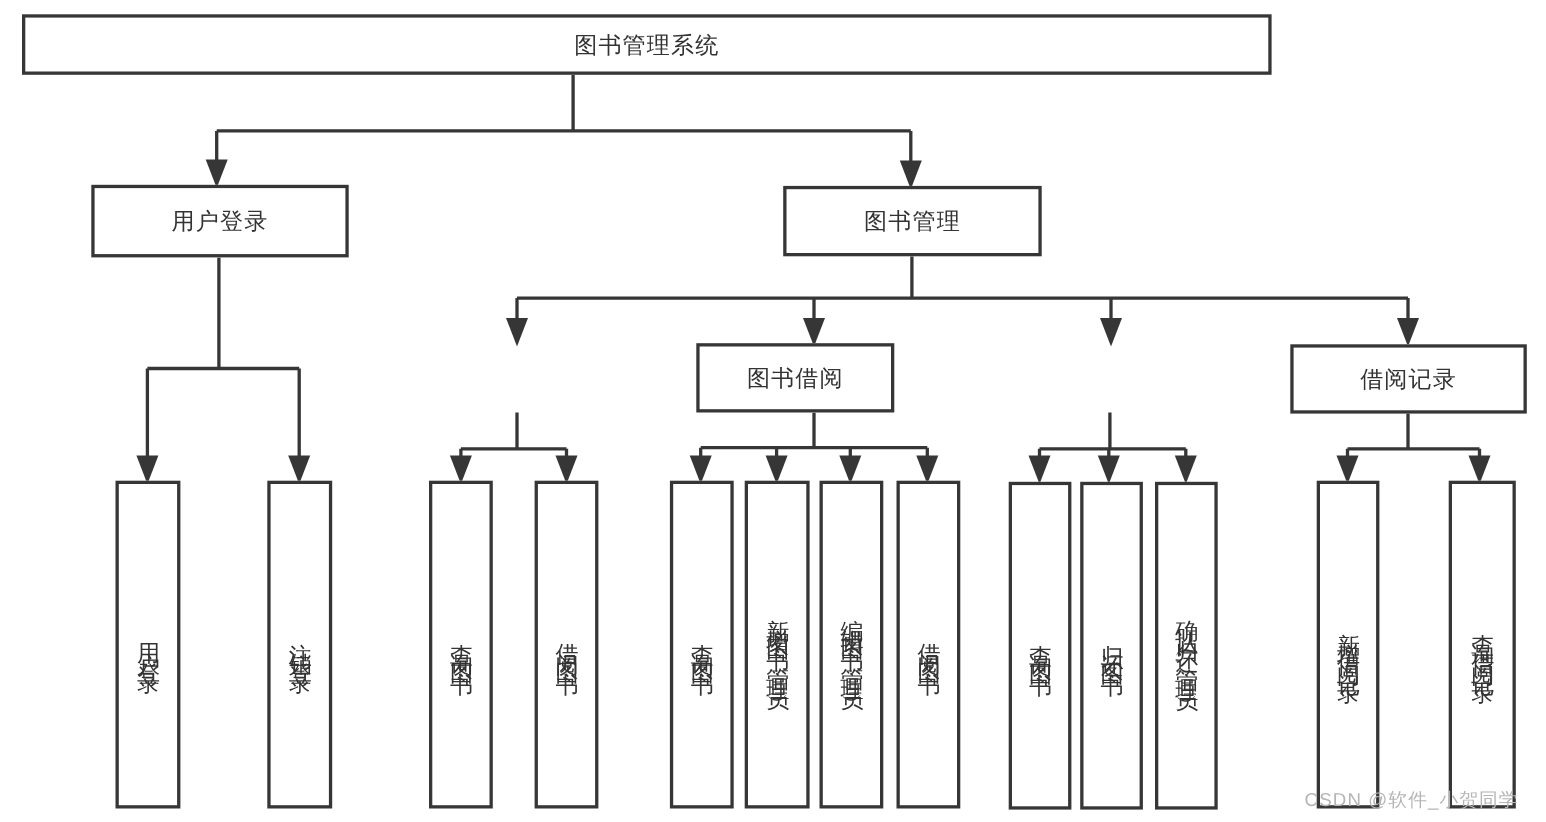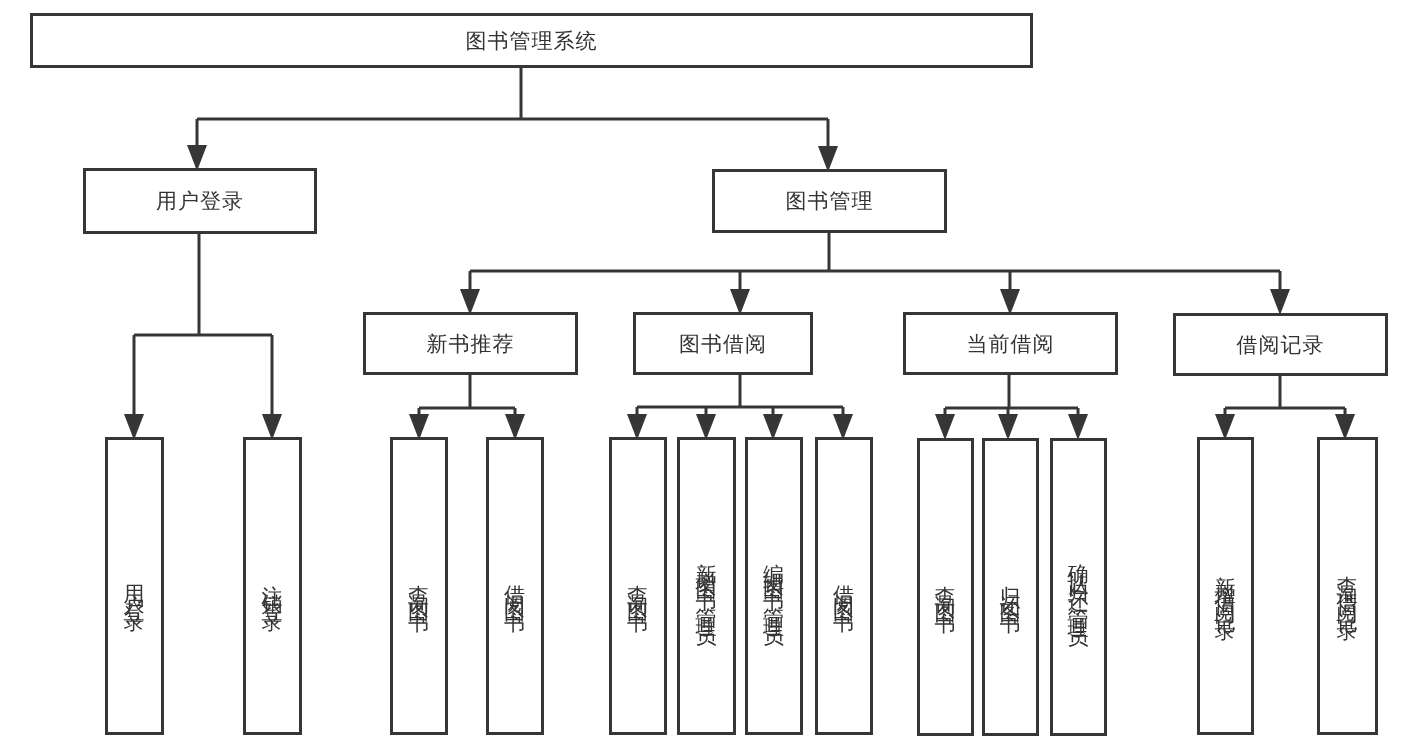--- a/index.html
+++ b/index.html
@@ -94,39 +94,33 @@
       <polygon points="763,414 783,414 773,440"></polygon>
       <polygon points="833,414 853,414 843,440"></polygon>
       <polygon points="935,414 955,414 945,440"></polygon>
       <polygon points="998,414 1018,414 1008,440"></polygon>
       <polygon points="1068,414 1088,414 1078,440"></polygon>
       <polygon points="1215,414 1235,414 1225,440"></polygon>
       <polygon points="1335,414 1355,414 1345,440"></polygon>
     </g>
   </svg>
 
-  <div class="node h" style="left:20px; top:13px; width:1003px; height:55px;margin-left:10px;">
+  <div class="node h" style="left:20px; top:13px; width:1136px; height:55px;">
     <span>图书管理系统</span>
   </div>
 
   <div class="node h" style="left:83px; top:168px; width:234px; height:66px;">
     <span>用户登录</span>
   </div>
   <div class="node h" style="left:712px; top:169px; width:235px; height:64px;align-items:center;">
     <span>图书管理</span>
   </div>
 
-  <div class="node h" style="left:363px; top:312px; width:215px; height:63px;">
-    <span>新书推荐</span>
-  </div>
   <div class="node h" style="left:633px; top:312px; width:180px; height:63px;">
     <span>图书借阅</span>
-  </div>
-  <div class="node h" style="left:903px; top:312px; width:215px; height:63px;">
-    <span>当前借阅</span>
   </div>
   <div class="node h" style="left:1173px; top:313px; width:215px; height:63px;justify-content:center;">
     <span>借阅记录</span>
   </div>
 
   <div class="node v" style="left:105px; top:437px; width:59px; height:298px;">
     <span>用户登录</span>
   </div>
   <div class="node v" style="left:243px; top:437px; width:59px; height:298px;">
     <span>注销登录</span>
@@ -162,14 +156,15 @@
     <span>确认归还（管理员）</span>
   </div>
 
   <div class="node v" style="left:1197px; top:437px; width:57px; height:298px;">
     <span>新增借阅记录</span>
   </div>
   <div class="node v" style="left:1317px; top:437px; width:61px; height:298px;">
     <span>查询借阅记录</span>
   </div>
 
+  <span class="watermark">CSDN @软件_小贺同学</span>
 
 </div>
 
 </body></html>

